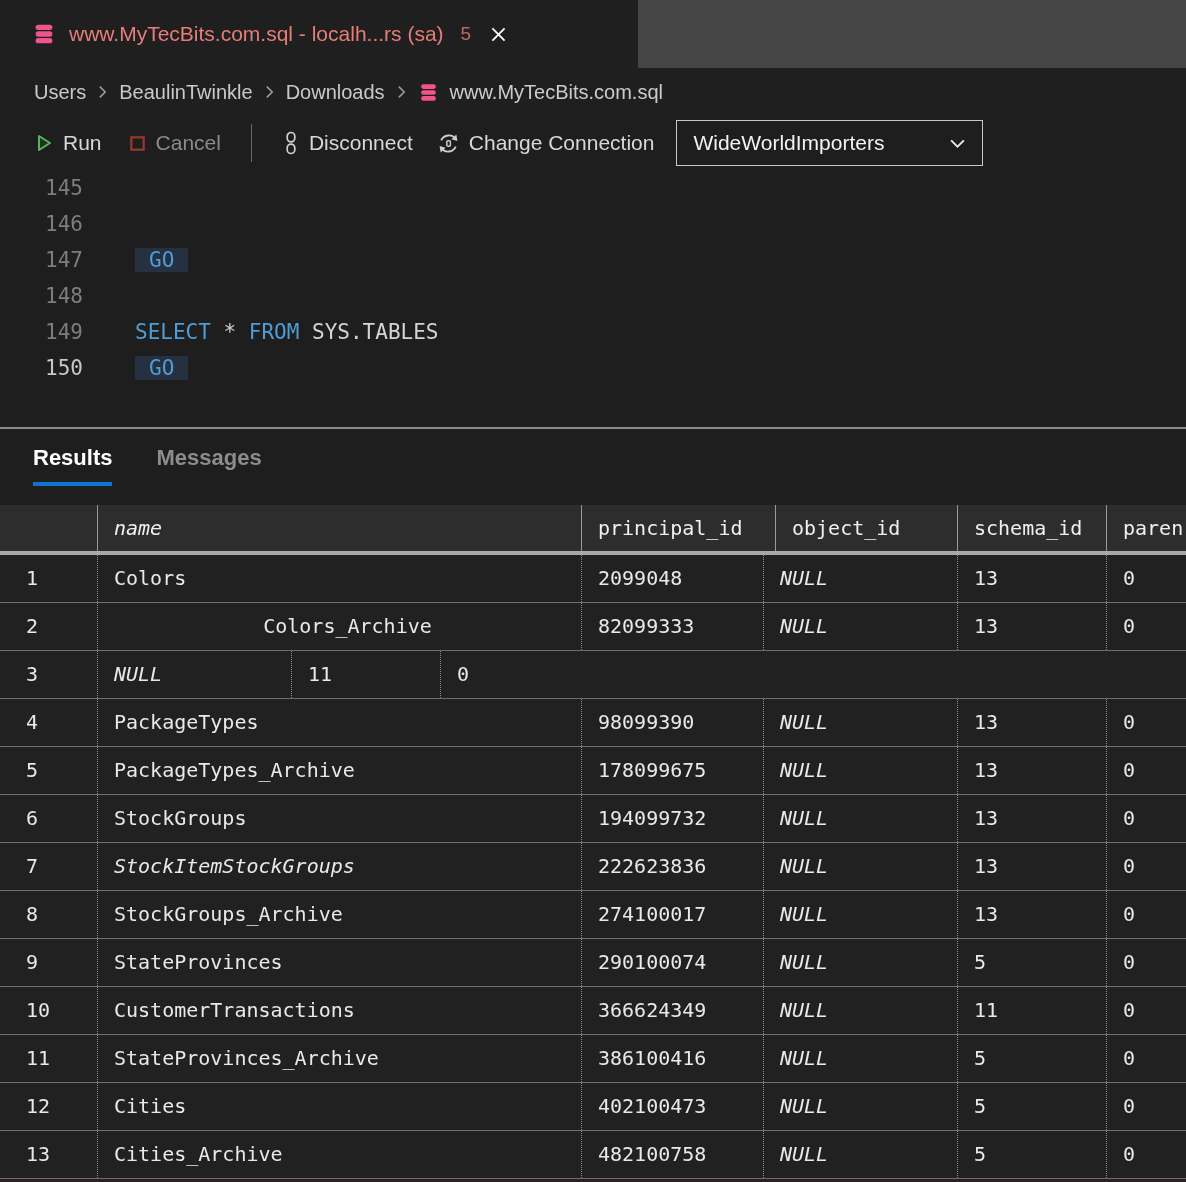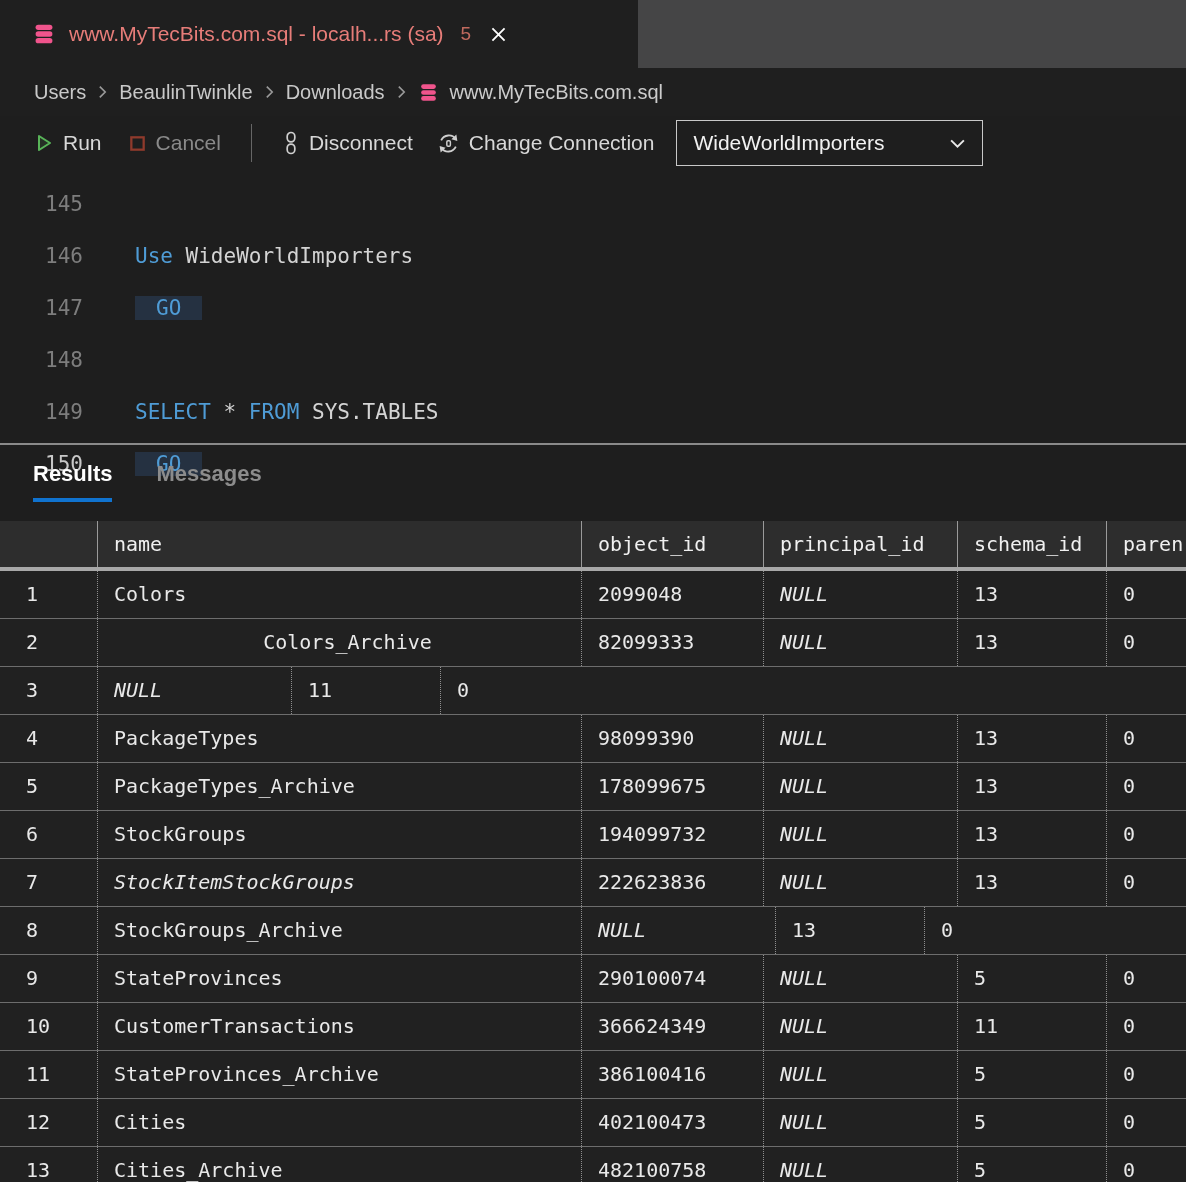--- a/index.html
+++ b/index.html
@@ -41,27 +41,27 @@
     margin-left:22px; width:307px; height:46px; border:1px solid #c8c8c8;
     display:flex; align-items:center; justify-content:space-between;
     padding:0 16px; color:#f2f2f2; font-size:21px; cursor:pointer; background:#1e1e1e;
   }
 
   
   #editor {
     height:257px; background:#1e1e1e;
     font-family:"DejaVu Sans Mono", monospace; font-size:21px;
   }
-  .eline { display:flex; height:36px; line-height:36px;margin-top:16px; }
+  .eline { display:flex; height:36px; line-height:36px; }
   .ln { width:83px; text-align:right; color:#7d7d7d; flex:none; }
   .ln.active { color:#c8c8c8; }
   .code { margin-left:52px; white-space:pre; color:#d4d4d4; }
   .kw { color:#4f9cd6; }
   .plain { color:#d4d4d4; }
-  .go-hl { background:#253141; padding:0 21px; }
+  .go-hl { background:#253141; padding:0 14px; }
 
   
   #pane-divider { height:2px; background:#8a8a8a; }
   #results-tabs {
     height:76px; background:#1e1e1e; display:flex; align-items:flex-start;
     padding:16px 0 0 33px; gap:44px;
   }
   .rtab { font-size:22px; font-weight:bold; padding-bottom:11px;
     border-bottom:4px solid transparent; cursor:pointer; color:#8c8c8c; }
   .rtab.active { color:#ffffff; border-bottom-color:#1073cf; }
@@ -187,21 +187,20 @@
     </div>
   </div>
 
   <div id="editor">
       <div class="eline">
         <span class="ln">145</span>
         <span class="code"></span>
       </div>
       <div class="eline">
         <span class="ln">146</span>
-        <span class="code"><span class="kw">Use</span><span class="plain"> WideWorldImporters</span></span>
       </div>
       <div class="eline">
         <span class="ln">147</span>
         <span class="code"><span class="kw go-hl">GO</span></span>
       </div>
       <div class="eline">
         <span class="ln">148</span>
         <span class="code"></span>
       </div>
       <div class="eline">
@@ -217,23 +216,23 @@
   <div id="pane-divider"></div>
 
   <div id="results-tabs">
     <div class="rtab active">Results</div>
     <div class="rtab">Messages</div>
   </div>
 
   <div id="grid">
     <div id="grid-header">
         <div class="hcell" style="width: 98px; padding-left: 0px;"></div>
-        <div class="hcell" style="width: 484px;">name</div>
+        <div class="hcell" style="width: 484px; font-style: italic;">name</div>
+        <div class="hcell" style="width: 194px;">principal_id</div>
         <div class="hcell" style="width: 182px;">object_id</div>
-        <div class="hcell" style="width: 194px;">principal_id</div>
         <div class="hcell" style="width: 149px;">schema_id</div>
         <div class="hcell" style="width: 140px;">paren</div>
       </div>
     <div id="header-band"></div>
     <div id="grid-body">
         <div class="grow">
           <div class="cell rownum" style="width: 98px;">1</div>
           <div class="cell" style="width: 484px;">Colors</div>
           <div class="cell" style="width: 182px;">2099048</div>
           <div class="cell null-val" style="width: 194px;">NULL</div>
@@ -282,20 +281,21 @@
           <div class="cell rownum" style="width: 98px;">7</div>
           <div class="cell" style="width: 484px; font-style: italic;">StockItemStockGroups</div>
           <div class="cell" style="width: 182px;">222623836</div>
           <div class="cell null-val" style="width: 194px;">NULL</div>
           <div class="cell" style="width: 149px;">13</div>
           <div class="cell" style="width: 140px;">0</div>
         </div>
         <div class="grow">
           <div class="cell rownum" style="width: 98px;">8</div>
           <div class="cell" style="width: 484px;">StockGroups_Archive</div>
+          <div class="cell" style="width: 182px;">274100017</div>
           <div class="cell null-val" style="width: 194px;">NULL</div>
           <div class="cell" style="width: 149px;">13</div>
           <div class="cell" style="width: 140px;">0</div>
         </div>
         <div class="grow">
           <div class="cell rownum" style="width: 98px;">9</div>
           <div class="cell" style="width: 484px;">StateProvinces</div>
           <div class="cell" style="width: 182px;">290100074</div>
           <div class="cell null-val" style="width: 194px;">NULL</div>
           <div class="cell" style="width: 149px;">5</div>

